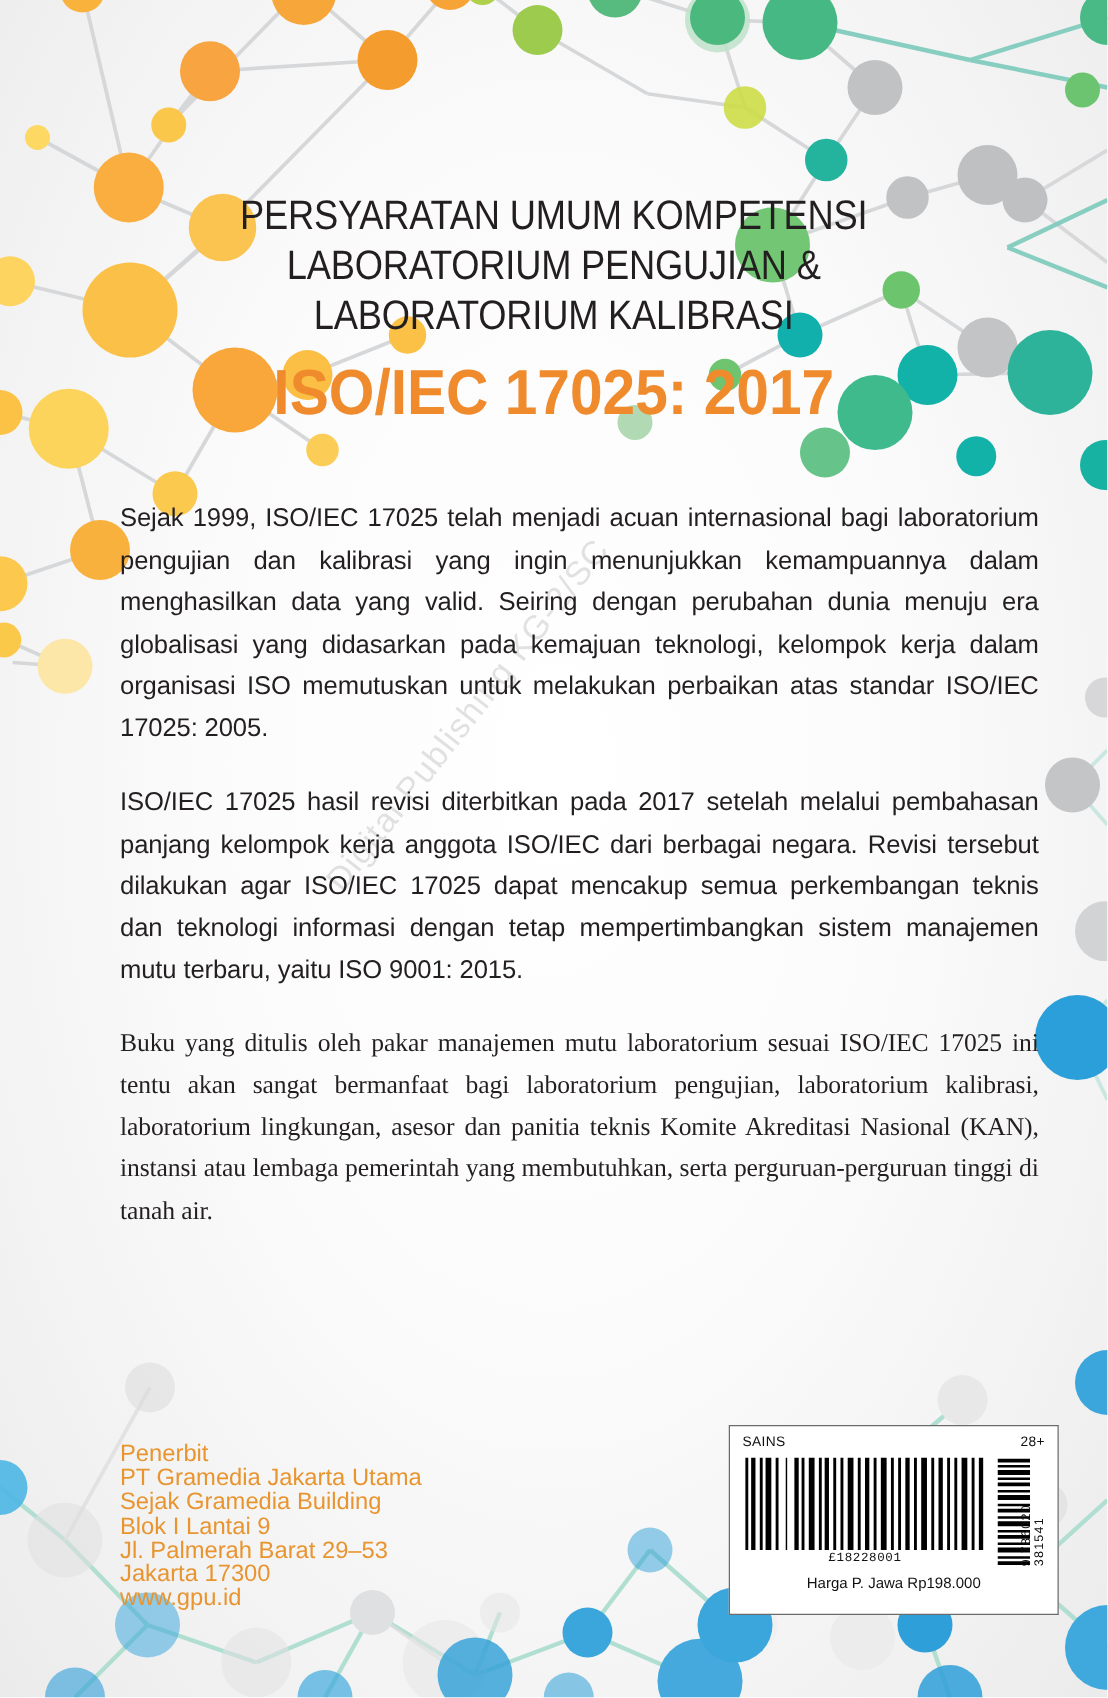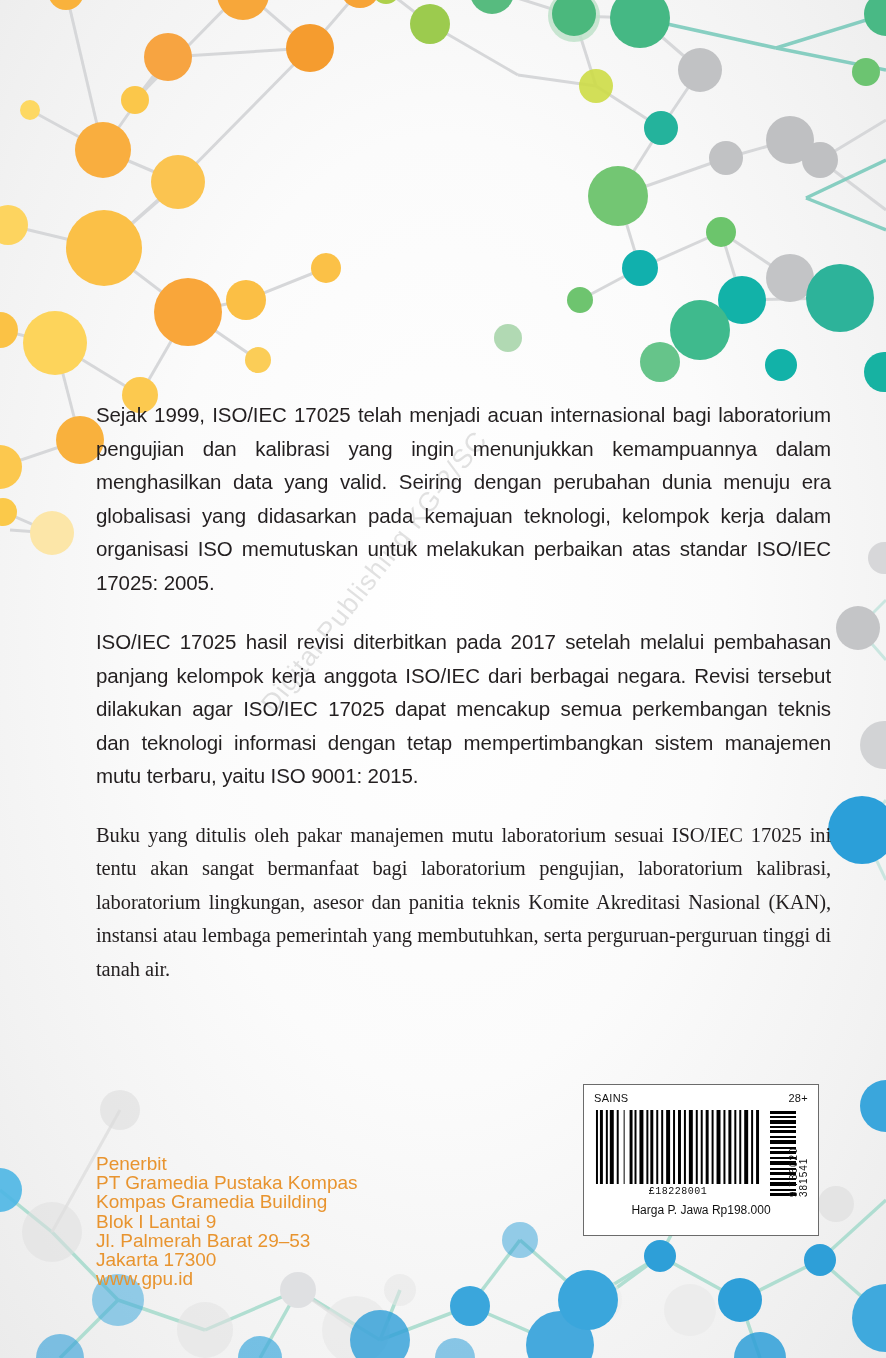--- a/index.html
+++ b/index.html
@@ -105,22 +105,22 @@
     font-size: 19px;
     line-height: 19.2px;
     color: #e8942f;
     white-space: nowrap;
   }
 
   
   .barcode-box {
     position: absolute;
     left: 583px;
-    top: 1084px;
-    width: 236px;
+    top: 1140px;
+    width: 264px;
     height: 152px;
     background: #ffffff;
     border: 1.5px solid #6b6b6b;
     box-sizing: border-box;
     z-index: 6;
     padding: 7px 10px 0 10px;
   }
   .bc-head {
     display: flex;
     justify-content: space-between;
@@ -389,31 +389,37 @@
       <circle cx="760" cy="1358" r="26" fill="#2e9fd8" opacity="0.85"></circle>
       <circle cx="260" cy="1358" r="22" fill="#3fa9dd" opacity="0.7"></circle>
       <circle cx="770" cy="1120" r="20" fill="#e8e8e8"></circle>
       <circle cx="836" cy="1204" r="18" fill="#e4e4e4"></circle>
       <circle cx="455" cy="1358" r="20" fill="#2e9fd8" opacity="0.55"></circle>
     </g>
   </svg>
 
   <div class="watermark">Digital Publishing KG-2/SC</div>
 
+  <div class="title-block">
+    <div class="title-line">PERSYARATAN UMUM KOMPETENSI</div>
+    <div class="title-line">LABORATORIUM PENGUJIAN &amp;</div>
+    <div class="title-line">LABORATORIUM KALIBRASI</div>
+    <div class="title-std">ISO/IEC 17025: 2017</div>
+  </div>
 
   <div class="body-copy">
     <p>Sejak 1999, ISO/IEC 17025 telah menjadi acuan internasional bagi laboratorium pengujian dan kalibrasi yang ingin menunjukkan kemampuannya dalam menghasilkan data yang valid. Seiring dengan perubahan dunia menuju era globalisasi yang didasarkan pada kemajuan teknologi, kelompok kerja dalam organisasi ISO memutuskan untuk melakukan perbaikan atas standar ISO/IEC 17025: 2005.</p>
     <p>ISO/IEC 17025 hasil revisi diterbitkan pada 2017 setelah melalui pembahasan panjang kelompok kerja anggota ISO/IEC dari berbagai negara. Revisi tersebut dilakukan agar ISO/IEC 17025 dapat mencakup semua perkembangan teknis dan teknologi informasi dengan tetap mempertimbangkan sistem manajemen mutu terbaru, yaitu ISO 9001: 2015.</p>
     <p>Buku yang ditulis oleh pakar manajemen mutu laboratorium sesuai ISO/IEC 17025 ini tentu akan sangat bermanfaat bagi laboratorium pengujian, laboratorium kalibrasi, laboratorium lingkungan, asesor dan panitia teknis Komite Akreditasi Nasional (KAN), instansi atau lembaga pemerintah yang membutuhkan, serta perguruan-perguruan tinggi di tanah air.</p>
   </div>
 
   <div class="publisher">
     <div>Penerbit</div>
-    <div>PT Gramedia Pustaka Kompas</div>
-    <div>Kompas Gramedia Building</div>
+    <div>PT Gramedia Jakarta Utama</div>
+    <div>Sejak Gramedia Building</div>
     <div>Blok I Lantai 9</div>
     <div>Jl. Palmerah Barat 29–53</div>
     <div>Jakarta 17300</div>
     <div>www.gpu.id</div>
   </div>
 
   <div class="barcode-box">
     <div class="bc-head">
       <span>SAINS</span>
       <span>28+</span>

